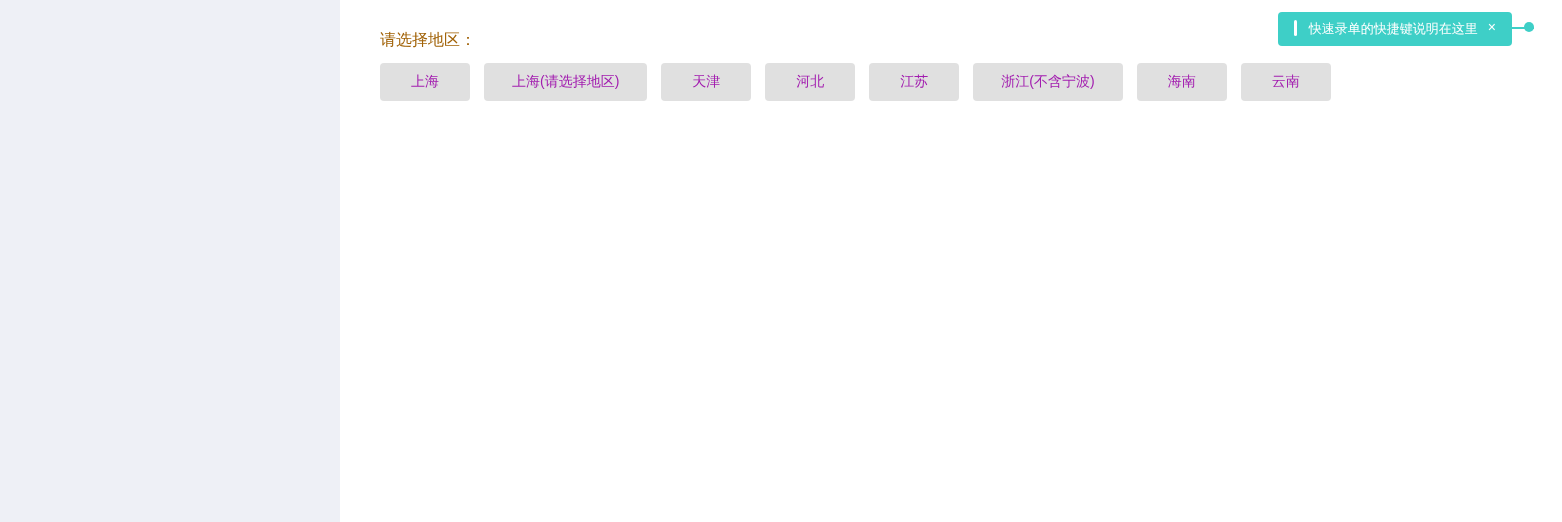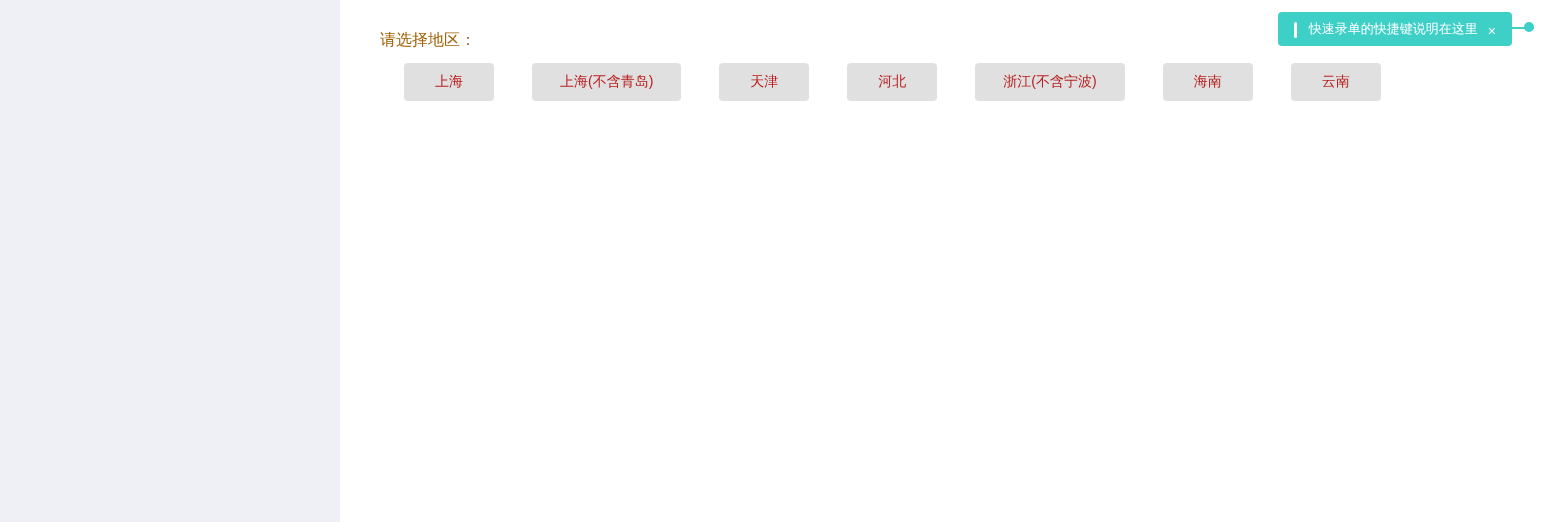--- a/index.html
+++ b/index.html
@@ -48,40 +48,39 @@
       flex-wrap: wrap;
       gap: 14px;
     }
 
     .region-btn {
       background: #e0e0e0;
       border: none;
       border-radius: 4px;
       padding: 10px 28px;
       font-size: 14px;
-      color: #b91c1c;
+      color: #a21caf;
       cursor: pointer;
       white-space: nowrap;
       min-width: 90px;
       text-align: center;
-      margin-left: 24px;
     }
 
     
     .tooltip-banner {
       position: absolute;
       top: 12px;
       right: 50px;
       background: #3ecfc7;
       color: white;
       padding: 8px 16px;
       border-radius: 4px;
       font-size: 13px;
       display: flex;
-      align-items: flex-end;
+      align-items: flex-start;
       gap: 10px;
       white-space: nowrap;
     }
 
     .tooltip-banner::before {
       content: '';
       display: inline-block;
       width: 3px;
       height: 16px;
       background: white;
@@ -120,23 +119,24 @@
 </head>
 <body>
 
 <div class="sidebar"></div>
 
 <div class="main-content">
   <div class="page-title">请选择地区：</div>
 
   <div class="region-grid">
   <button class="region-btn">上海</button>
-      <button class="region-btn">上海(不含青岛)</button>
+      <button class="region-btn">上海(请选择地区)</button>
       <button class="region-btn">天津</button>
       <button class="region-btn">河北</button>
+      <button class="region-btn">江苏</button>
       <button class="region-btn">浙江(不含宁波)</button>
       <button class="region-btn">海南</button>
       <button class="region-btn">云南</button>
     </div>
 </div>
 
 <div class="tooltip-banner">
   <span>快速录单的快捷键说明在这里</span>
   <button class="tooltip-close">×</button>
 </div>

